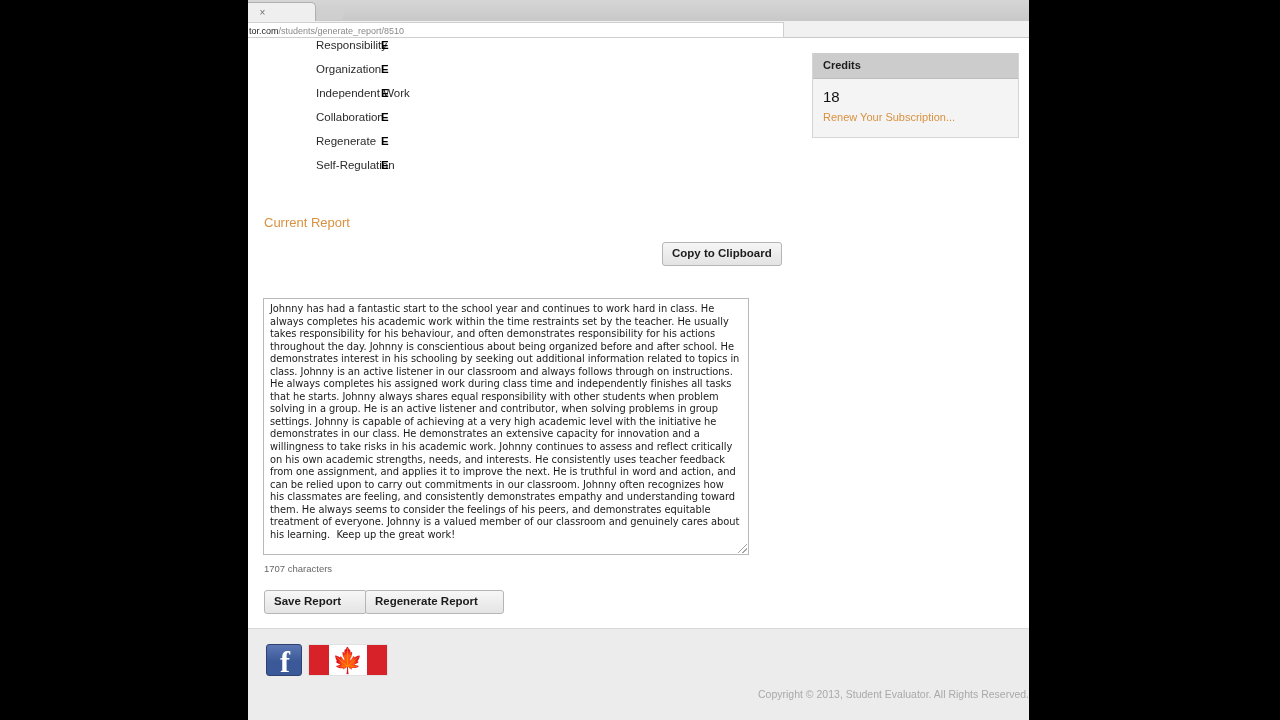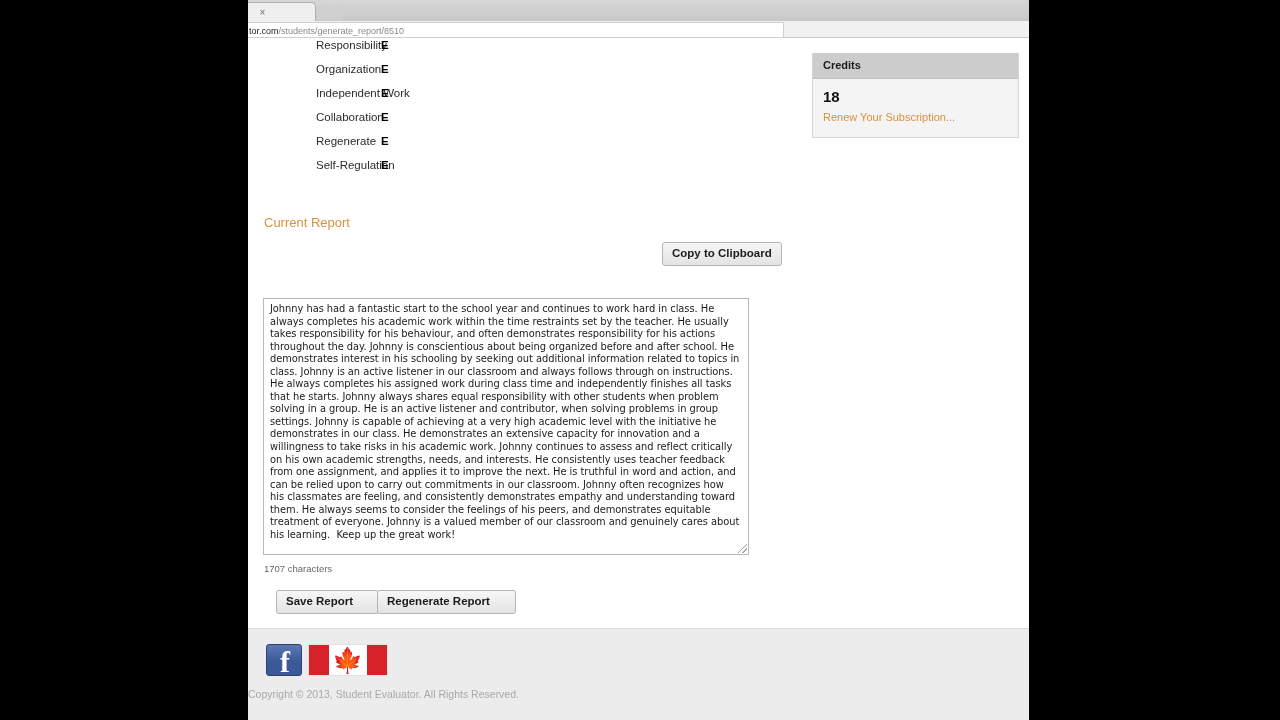--- a/index.html
+++ b/index.html
@@ -239,21 +239,20 @@
     padding: 4px 25px 5px 9px;
     font-size: 11.5px;
     font-weight: bold;
     line-height: 13px;
     color: #1c1c1c;
     background: linear-gradient(to bottom, #f7f7f7 0%, #e4e4e4 100%);
     border: 1px solid #b5b5b5;
     border-radius: 3px;
     cursor: pointer;
     font-family: "Liberation Sans", sans-serif;
-    margin-left: 12px;
   }
   #save-btn { left: 16px; }
   #regen-btn { left: 117px; }
 
   
   #sidebar {
     position: absolute;
     left: 564px;
     top: 0px;
     width: 207px;
@@ -279,21 +278,21 @@
     top: 5px;
     font-size: 11px;
     line-height: 15px;
     font-weight: bold;
     color: #1c1c1c;
   }
   #credits-value {
     padding: 9px 0 0 10px;
     font-size: 15px;
     line-height: 18px;
-    font-weight: bold;
+    font-weight: normal;
     color: #111111;
   }
   #credits-link {
     display: block;
     padding: 4px 0 13px 10px;
     font-size: 11px;
     line-height: 14px;
     color: #d9913f;
     text-decoration: none;
     cursor: pointer;
@@ -362,21 +361,21 @@
     text-align: center;
     font-size: 25px;
     line-height: 26px;
     color: #d8222a;
   }
   #copyright {
     position: absolute;
     left: 0;
     top: 59px;
     width: 781px;
-    text-align: left;
+    text-align: right;
     font-size: 10.5px;
     line-height: 13px;
     color: #a9a9a9;
   }
 </style>
 </head>
 <body>
 
 <div id="screen">
 

